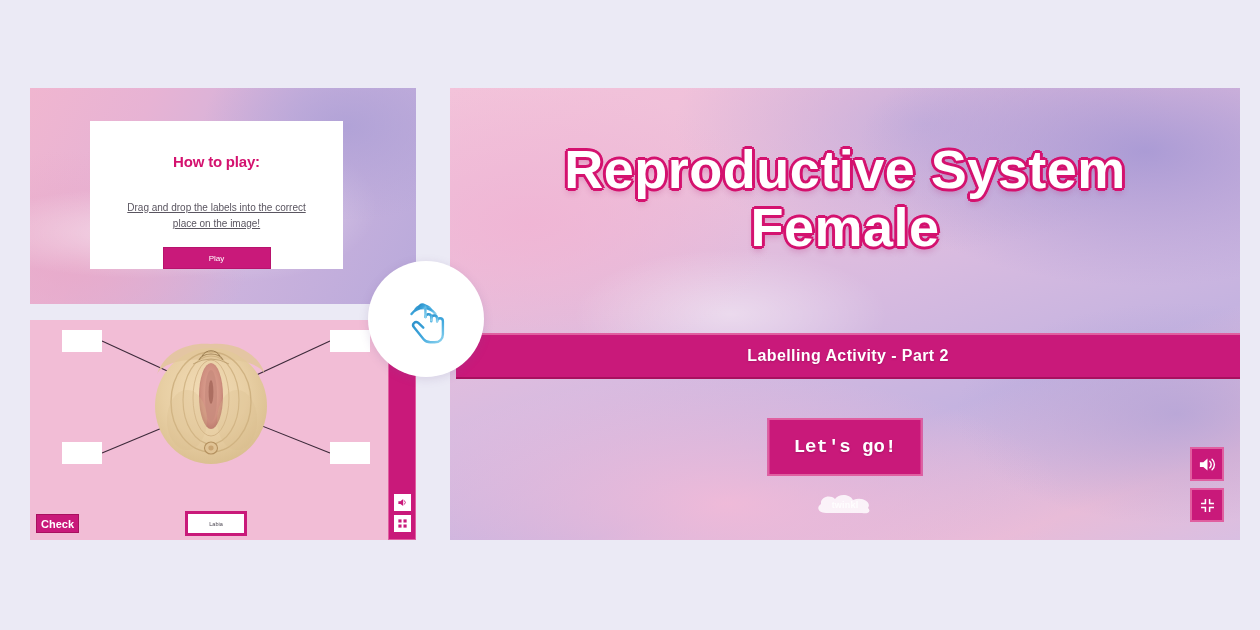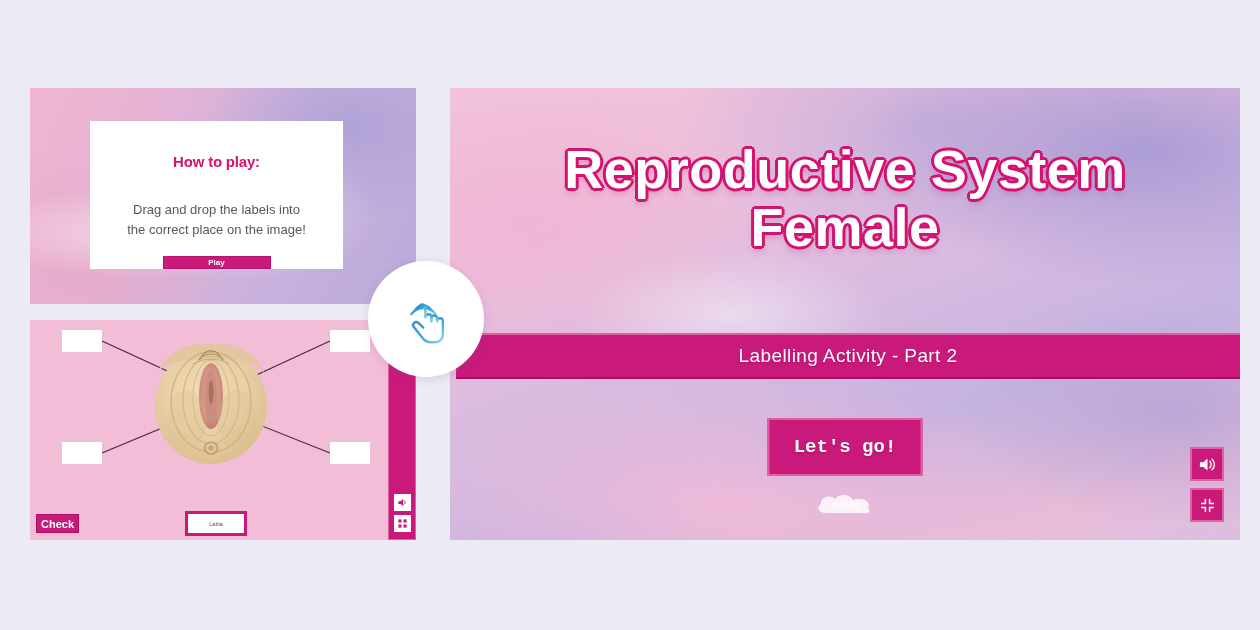--- a/index.html
+++ b/index.html
@@ -67,36 +67,37 @@
 
   .howto-title {
     font-size: 15px;
     font-weight: bold;
     color: #d4126f;
     letter-spacing: -0.2px;
   }
 
   .howto-body {
     margin-top: 30px;
-    font-size: 13px;
+    font-size: 10px;
     line-height: 1.55;
     color: #5a5560;
     text-align: center;
     width: 180px;
+    text-decoration: underline;
   }
 
   .play-btn {
     margin-top: 16px;
     width: 108px;
     height: 22px;
     background: #c9197a;
     border: 1.5px solid #b8136d;
     color: #ffffff;
     font-size: 8px;
-    font-weight: bold;
+    font-weight: normal;
     display: flex;
     align-items: center;
     justify-content: center;
     cursor: pointer;
   }
 
   
   .activity-panel {
     position: absolute;
     left: 0;
@@ -255,22 +256,22 @@
     height: 46px;
     background: #c9197a;
     border-top: 2px solid #e05fa0;
     border-bottom: 2px solid #a8105f;
     display: flex;
     align-items: center;
     justify-content: center;
   }
   .subtitle-text {
     color: #ffffff;
-    font-size: 19px;
-    font-weight: normal;
+    font-size: 16px;
+    font-weight: bold;
     letter-spacing: 0.4px;
     text-shadow: 0 1px 2px rgba(120,10,70,0.35);
   }
 
   .lets-go-btn {
     position: absolute;
     left: 50%;
     transform: translateX(-50%);
     top: 330px;
     width: 155px;

